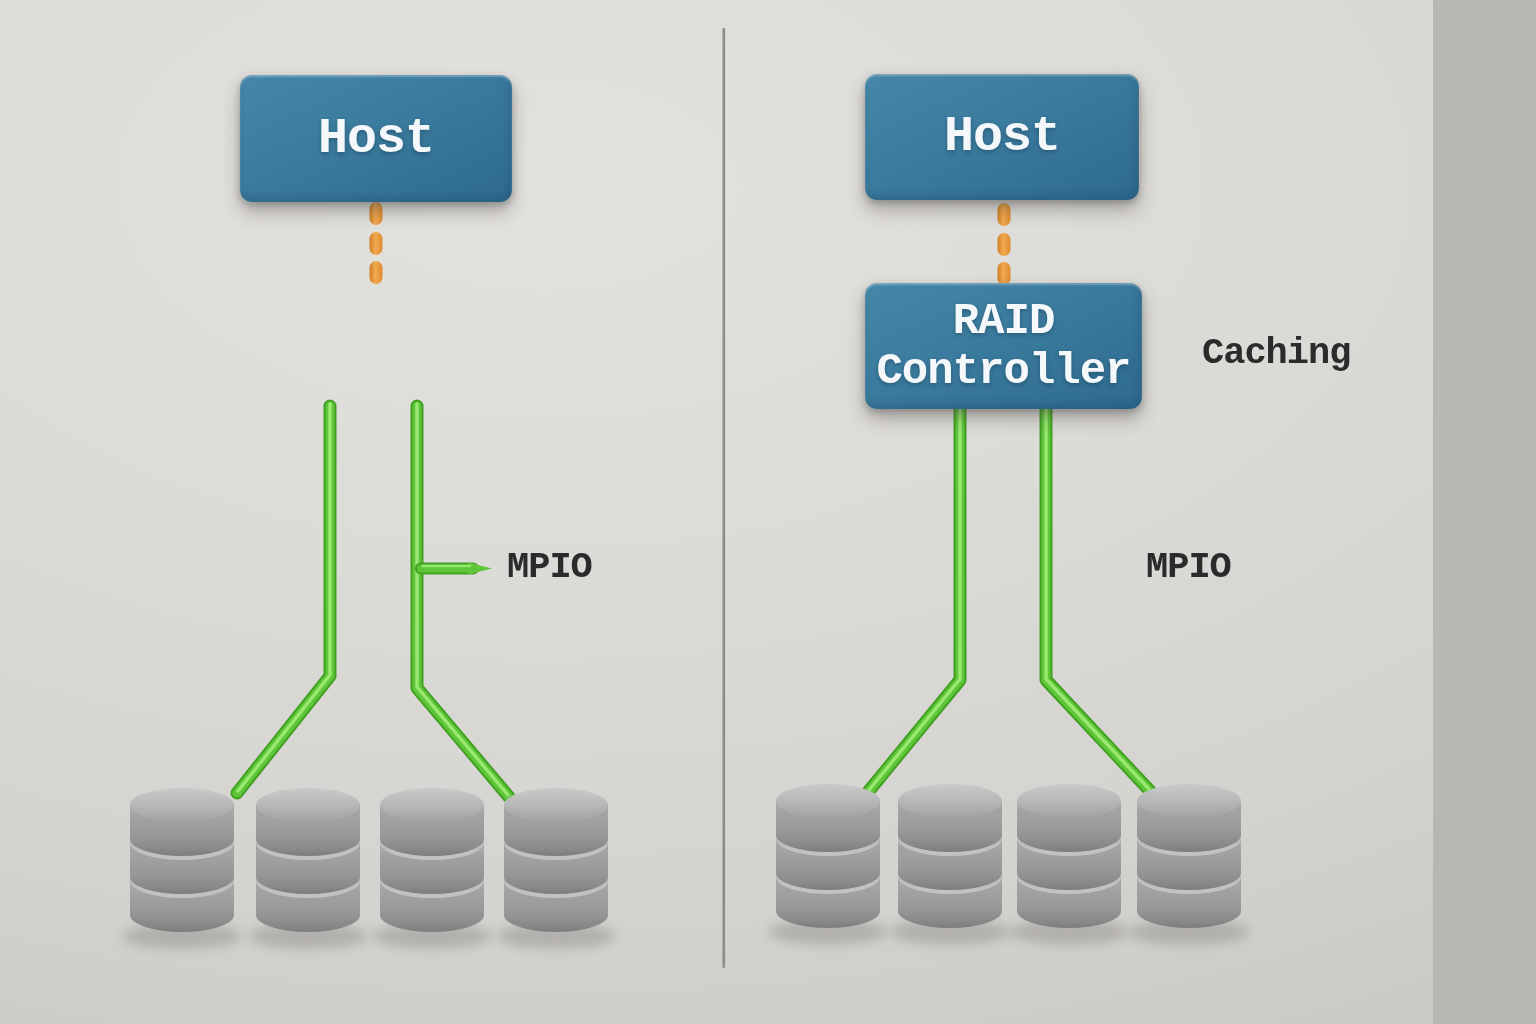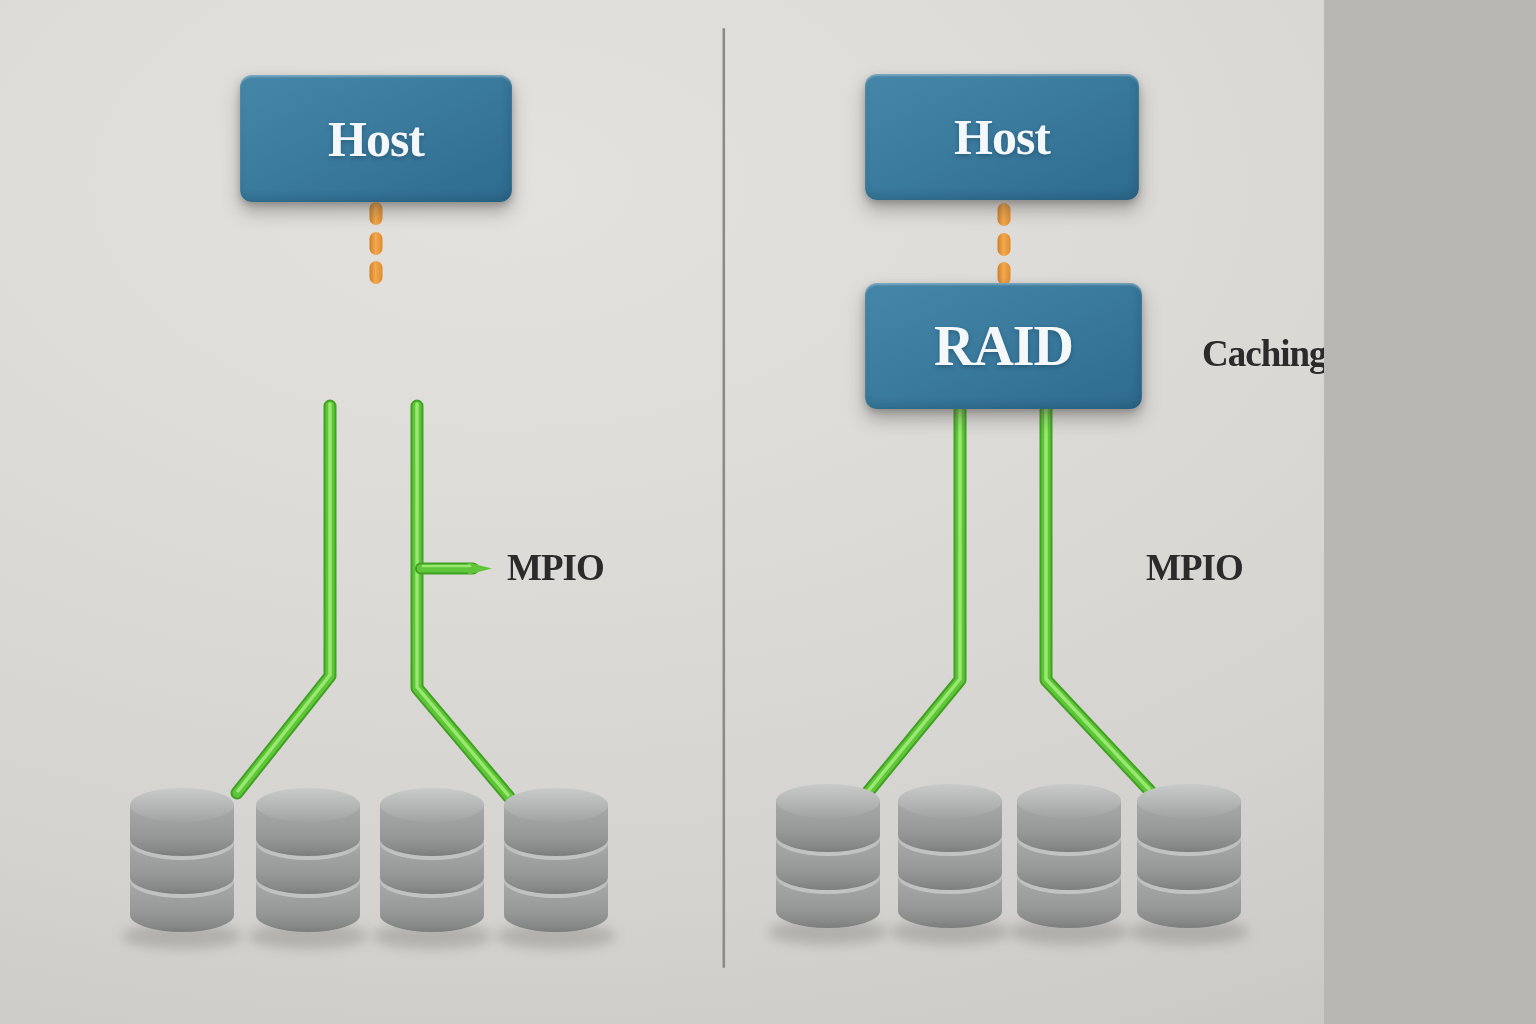--- a/index.html
+++ b/index.html
@@ -1,39 +1,39 @@
 <!DOCTYPE html>
 <html style="--background: #d9d7d4; --node-fill: #3a7a9d; --node-text: #f4f8fa; --connector-orange: #eda04a; --cable-green: #5fc63a; --disk-gray: #9c9e9d; --divider: #8b8b89; --label-text: #2b2b2b;"><head>
 <meta charset="utf-8">
 <style>
   html,body { margin:0; padding:0; background:#b9b7b4; }
   .stage {
-    position:relative; width:1324px; height:1024px; overflow:hidden;
+    position:relative; width:1433px; height:1024px; overflow:hidden;
     background:
       radial-gradient(130% 100% at 38% 18%, #e4e2df 0%, #dcdad7 42%, #d5d3d0 70%, #c9c7c4 100%);
-    font-family:Liberation Serif, serif;
+    font-family:Liberation Mono, monospace;
   }
   .scene { position:absolute; left:0; top:0; }
 
   .node {
     position:absolute; display:flex; flex-direction:column;
     align-items:center; justify-content:center;
     background:linear-gradient(155deg, #4687a9 0%, #3a7a9d 48%, #2e6b8e 100%);
     border-radius:12px;
     box-shadow:
       0 10px 18px rgba(70,68,64,.38),
       0 3px 6px rgba(70,68,64,.28),
       inset 0 2px 2px rgba(255,255,255,.30),
       inset -2px -4px 8px rgba(10,40,60,.20);
     color:#f4f8fa; font-weight:700; letter-spacing:-1px;
     text-shadow:0 2px 4px rgba(15,40,58,.35);
     text-align:center;
   }
   .node .lbl-lg { font-size:50px; line-height:1; }
-  .node .lbl-md { font-size:56px; line-height:50px; display:block; }
+  .node .lbl-md { font-size:44px; line-height:50px; display:block; }
 
   .flabel {
     position:absolute; white-space:nowrap;
     font-size:37px; font-weight:600; color:#2b2b2b;
     letter-spacing:-1px; transform:translateY(-50%);
   }
 </style>
 </head>
 <body>
 
@@ -146,19 +146,20 @@
 
 
   <div class="flabel" style="left:507px; top:567px;">MPIO</div>
 
   <div class="node" style="left:865px; top:74px; width:274px; height:126px;">
     <span class="lbl-lg">Host</span>
   </div>
 
   <div class="node" style="left:865px; top:283px; width:277px; height:126px;">
     <span class="lbl-md">RAID</span>
+    <span class="lbl-md">Controller</span>
   </div>
 
   <div class="flabel" style="left:1202px; top:353px;">Caching</div>
 
   <div class="flabel" style="left:1146px; top:567px;">MPIO</div>
 
 </div>
 
 </body></html>

